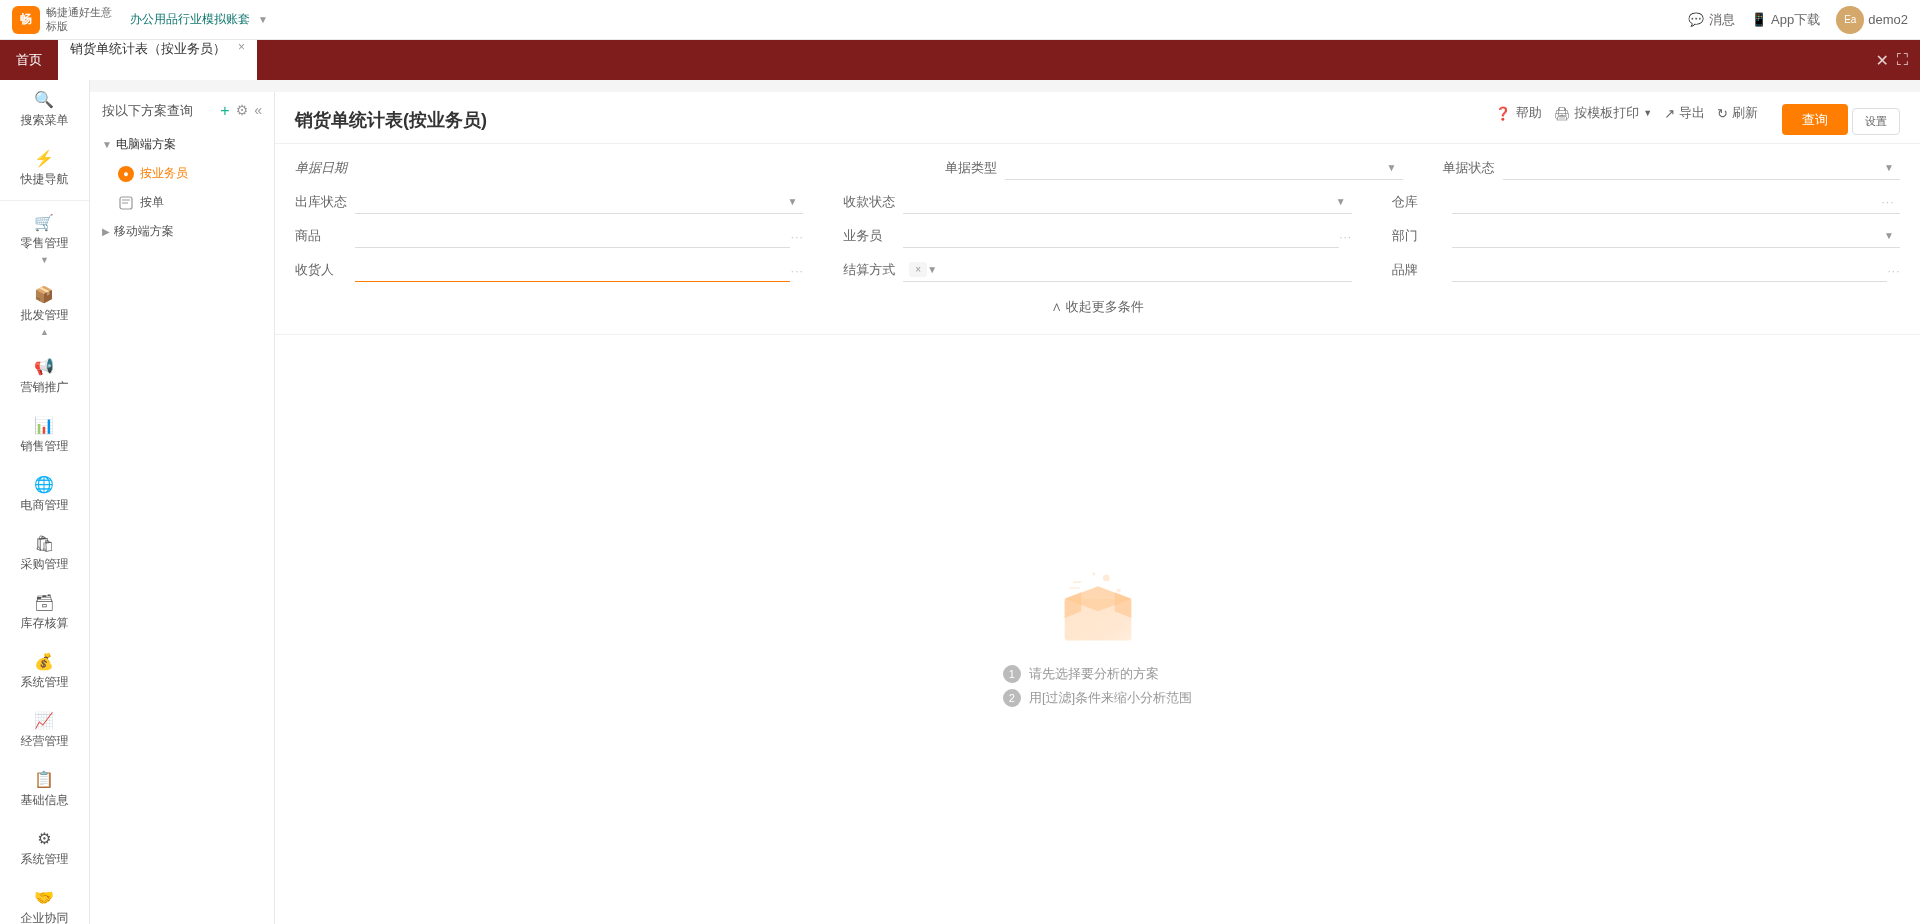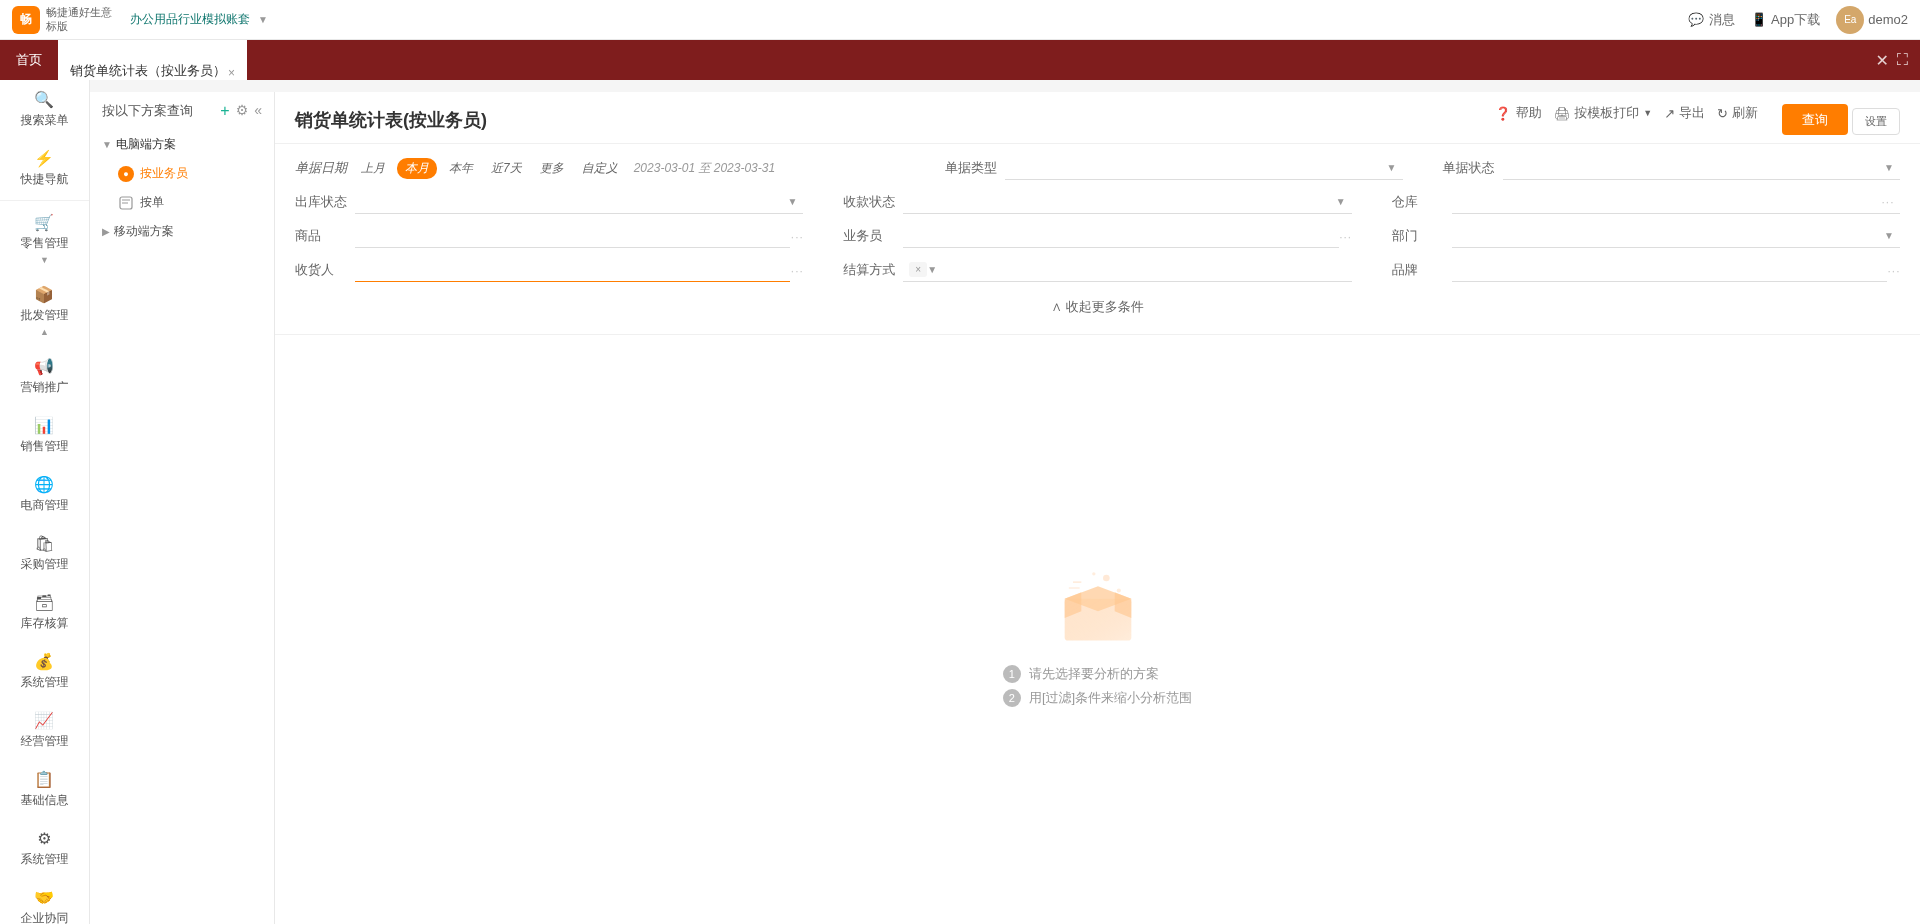--- a/index.html
+++ b/index.html
@@ -11,21 +11,21 @@
     .logo-area { display: flex; align-items: center; gap: 6px; }
     .logo-icon { width: 28px; height: 28px; background: #ff7d00; border-radius: 6px; display: flex; align-items: center; justify-content: center; color: #fff; font-size: 12px; font-weight: bold; }
     .logo-text { font-size: 11px; color: #666; line-height: 1.2; }
     .topbar-right { display: flex; align-items: center; gap: 16px; }
     .topbar-action { display: flex; align-items: center; gap: 4px; color: #666; font-size: 13px; cursor: pointer; }
     .avatar { width: 28px; height: 28px; border-radius: 50%; background: #d4a76a; display: flex; align-items: center; justify-content: center; color: #fff; font-size: 10px; overflow: hidden; }
 
     
     .tabbar { background: #7f1d1d; height: 40px; display: flex; align-items: center; padding: 0 0 0 0; }
     .tab-home { padding: 0 16px; height: 40px; display: flex; align-items: center; color: #fff; font-size: 13px; cursor: pointer; background: transparent; }
-    .tab-active { background: #fff; color: #333; height: 40px; display: flex; align-items: flex-end; padding: 0 12px; gap: 0; font-size: 13px; cursor: pointer; border-radius: 0; }
+    .tab-active { background: #fff; color: #333; height: 40px; display: flex; align-items: flex-start; padding: 0 12px; gap: 10px; font-size: 13px; cursor: pointer; border-radius: 0; }
     .tab-close { color: #999; font-size: 12px; cursor: pointer; margin-left: 2px; }
     .tabbar-right { margin-left: auto; display: flex; align-items: center; gap: 8px; padding-right: 12px; }
     .tabbar-btn { color: #fff; font-size: 16px; cursor: pointer; opacity: 0.8; }
 
     
     .main-layout { display: flex; flex: 1; overflow: hidden; }
 
     
     .sidebar { width: 90px; background: #fff; border-right: 1px solid #e8e8e8; display: flex; flex-direction: column; overflow-y: auto; }
     .sidebar-item { display: flex; flex-direction: column; align-items: center; padding: 10px 4px; cursor: pointer; color: #555; font-size: 12px; gap: 3px; border-bottom: none; position: relative; }
@@ -269,29 +269,20 @@
             <button class="btn-settings">设置</button>
           </div>
         </div>
       </div>
 
       <div class="filter-section">
 
         <div class="filter-row">
           <div class="filter-item" style="flex:2;min-width:0;font-style:italic;">
             <span class="filter-label">单据日期</span>
-            <div class="date-filter">
-              <span class="date-btn">上月</span>
-              <span class="date-btn active">本月</span>
-              <span class="date-btn">本年</span>
-              <span class="date-btn">近7天</span>
-              <span class="date-btn">更多</span>
-              <span class="date-btn">自定义</span>
-              <span class="date-range">2023-03-01 至 2023-03-31</span>
-            </div>
           </div>
           <div class="filter-separator"></div>
           <div class="filter-item" style="flex:1.5;">
             <span class="filter-label">单据类型</span>
             <div class="filter-select" style="flex:1;">
               <span class="filter-select-text">&nbsp;</span>
               <span class="filter-select-arrow">▼</span>
             </div>
           </div>
           <div class="filter-separator"></div>

